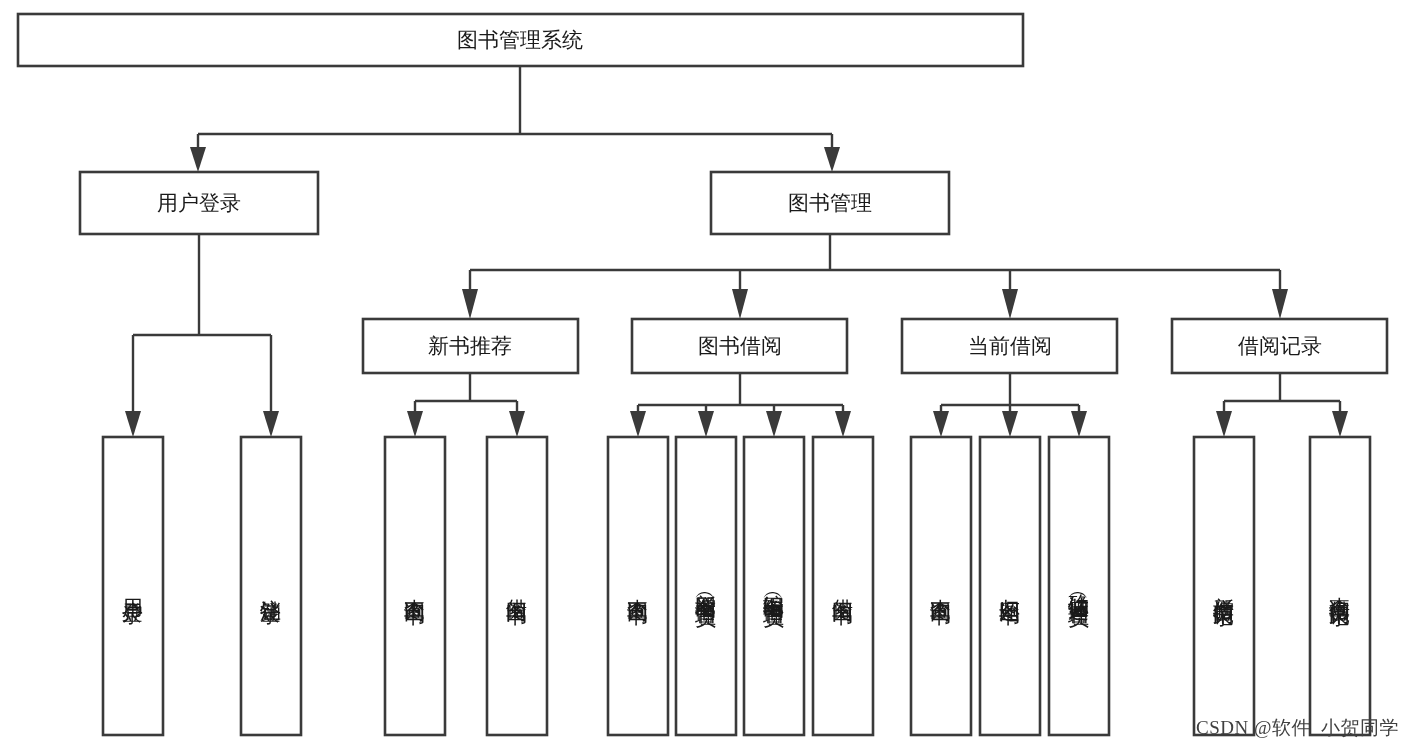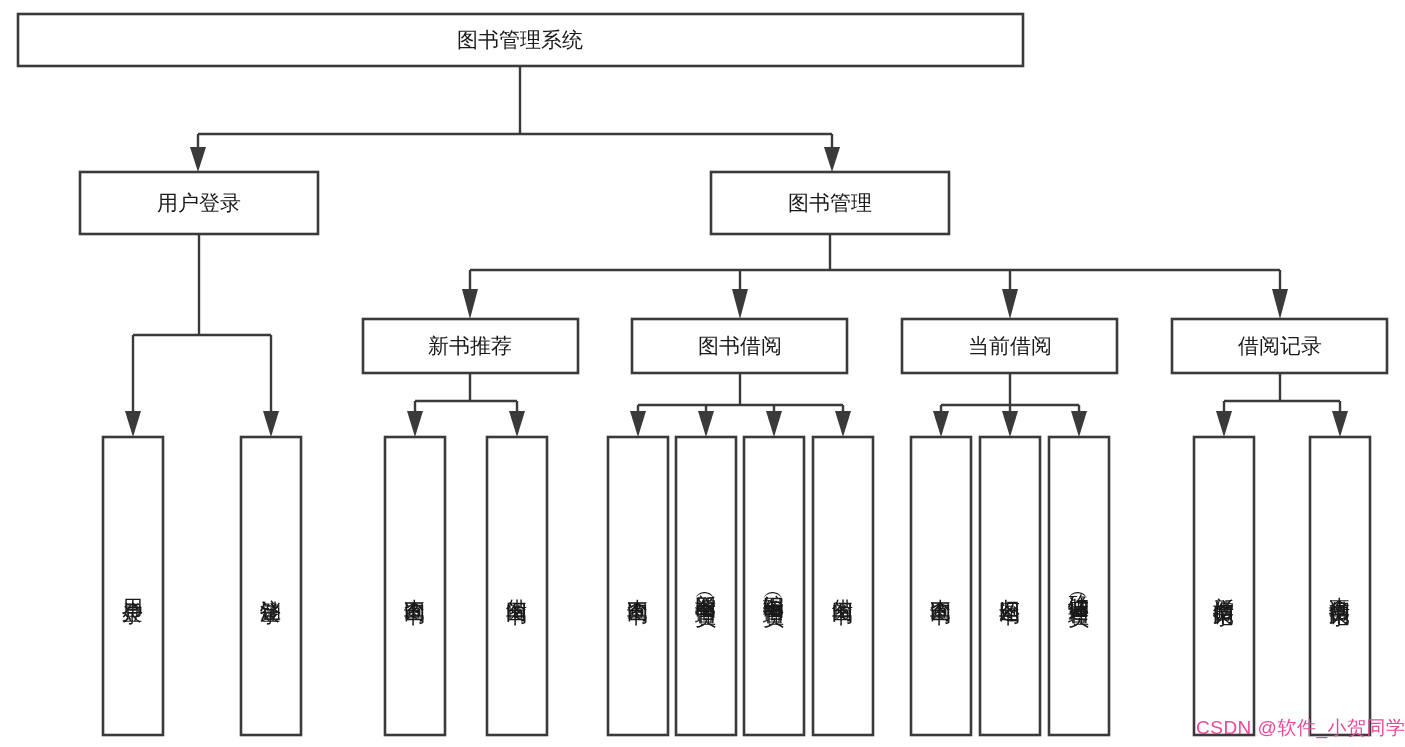--- a/index.html
+++ b/index.html
@@ -60,23 +60,23 @@
     letter-spacing: 2px;
     display: flex;
     align-items: center;
     justify-content: center;
     text-align: center;
     white-space: nowrap;
     pointer-events: none;
   }
   .watermark {
     position: absolute;
-    font-family: Liberation Sans, sans-serif;
+    font-family: Liberation Serif, serif;
     font-size: 19px;
-    color: #ec4899;
+    color: #404040;
     white-space: nowrap;
     letter-spacing: 0.5px;
   }
 </style>
 </head>
 <body>
 
 <div id="diagram-root">
 
   <svg class="diagram-canvas" viewBox="0 0 1405 747">

